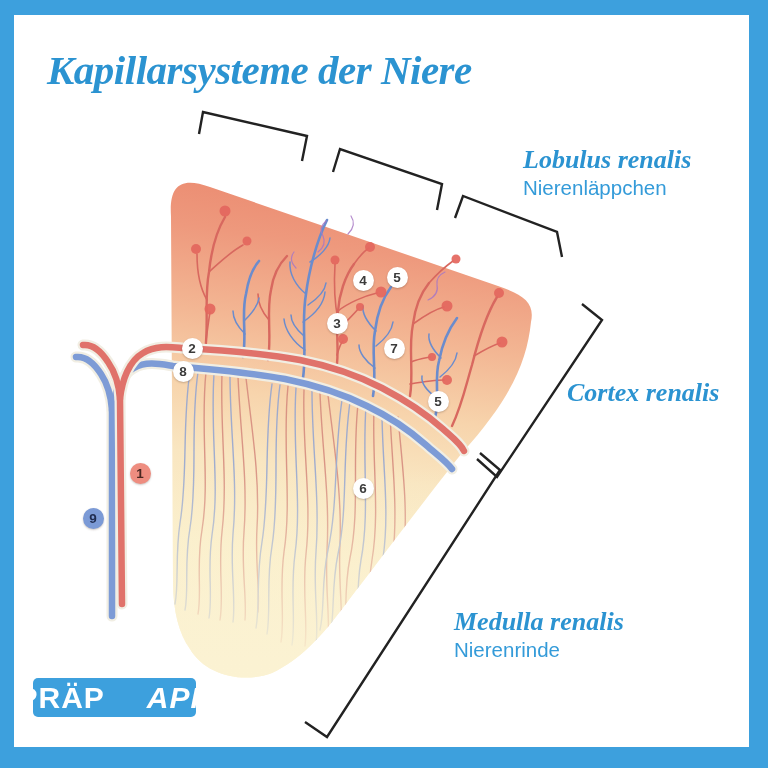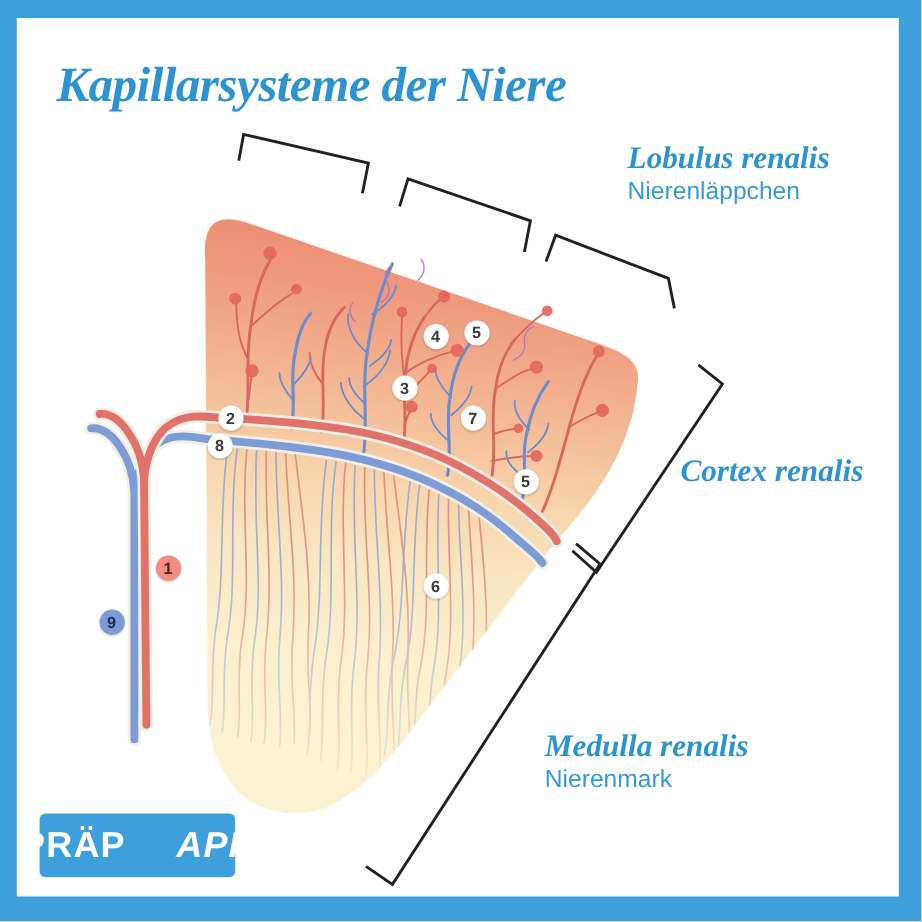--- a/index.html
+++ b/index.html
@@ -19,34 +19,34 @@
     font-size:41px;letter-spacing:-.5px;color:#2b93d1;white-space:nowrap;
   }
   .region-label{position:absolute;z-index:10;}
   .region-label .latin{
     font-family:"Liberation Serif",serif;font-style:italic;font-weight:700;
     font-size:26px;color:#2b93d1;line-height:1.05;white-space:nowrap;
   }
   .region-label .german{
     font-size:20.5px;font-weight:400;color:#349bd9;margin-top:3px;white-space:nowrap;
   }
-  .lobulus{left:523px;top:118px;}
+  .lobulus{left:523px;top:146px;}
   .cortex{left:567px;top:379px;}
   .medulla{left:454px;top:608px;}
   svg.art{position:absolute;left:0;top:0;z-index:5;}
   .marker{
     position:absolute;z-index:20;width:21px;height:21px;margin:-10.5px 0 0 -10.5px;
     border-radius:50%;background:#ffffff;display:flex;align-items:center;justify-content:center;
     font-weight:700;font-size:13.5px;color:#3b3b3b;
     box-shadow:0 1px 2px rgba(70,45,35,.28);
   }
   .marker.artery{background:#ee8d80;color:#4a2721;}
   .marker.vein{background:#7b9ad6;color:#1f2c50;}
   .logo{
-    position:absolute;left:33px;top:678px;width:163px;height:53px;z-index:30;
+    position:absolute;left:33px;top:678px;width:163px;height:39px;z-index:30;
     background:#3da0dd;border-radius:5px;display:flex;align-items:center;justify-content:center;
     color:#ffffff;font-size:30px;letter-spacing:1px;
   }
   .logo .p1{font-weight:700;font-style:normal;}
   .logo .p2{font-weight:700;font-style:italic;margin-left:42px;}
 </style>
 </head>
 <body>
 
 <div class="canvas">
@@ -236,21 +236,21 @@
 
   <div class="region-label lobulus">
     <div class="latin">Lobulus renalis</div>
     <div class="german">Nierenläppchen</div>
   </div>
   <div class="region-label cortex">
     <div class="latin">Cortex renalis</div>
   </div>
   <div class="region-label medulla">
     <div class="latin">Medulla renalis</div>
-    <div class="german">Nierenmark</div>
+    <div class="german">Nierenrinde</div>
   </div>
 
   <div class="logo">
     <span class="p1">PRÄP</span>
       <span class="p2">APP</span>
   </div>
 
   <div class="frame"></div>
 </div>
 

